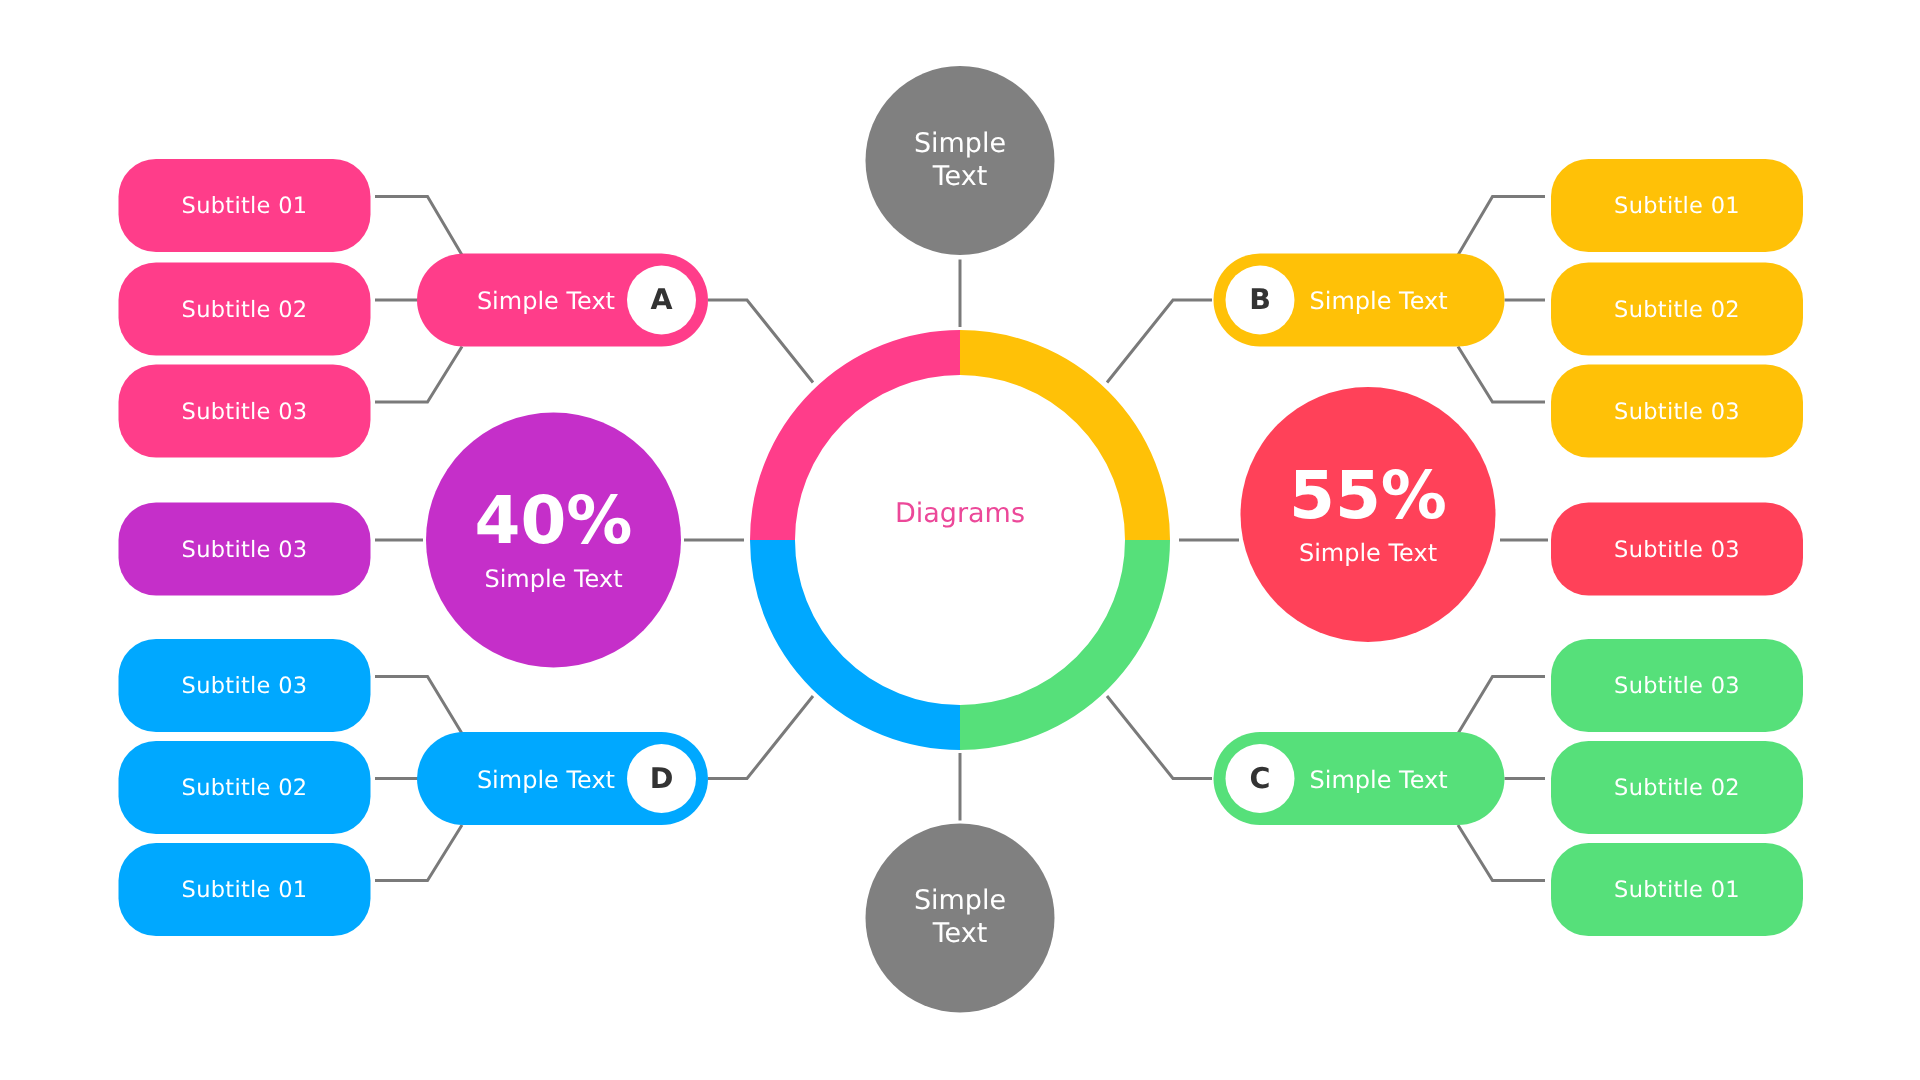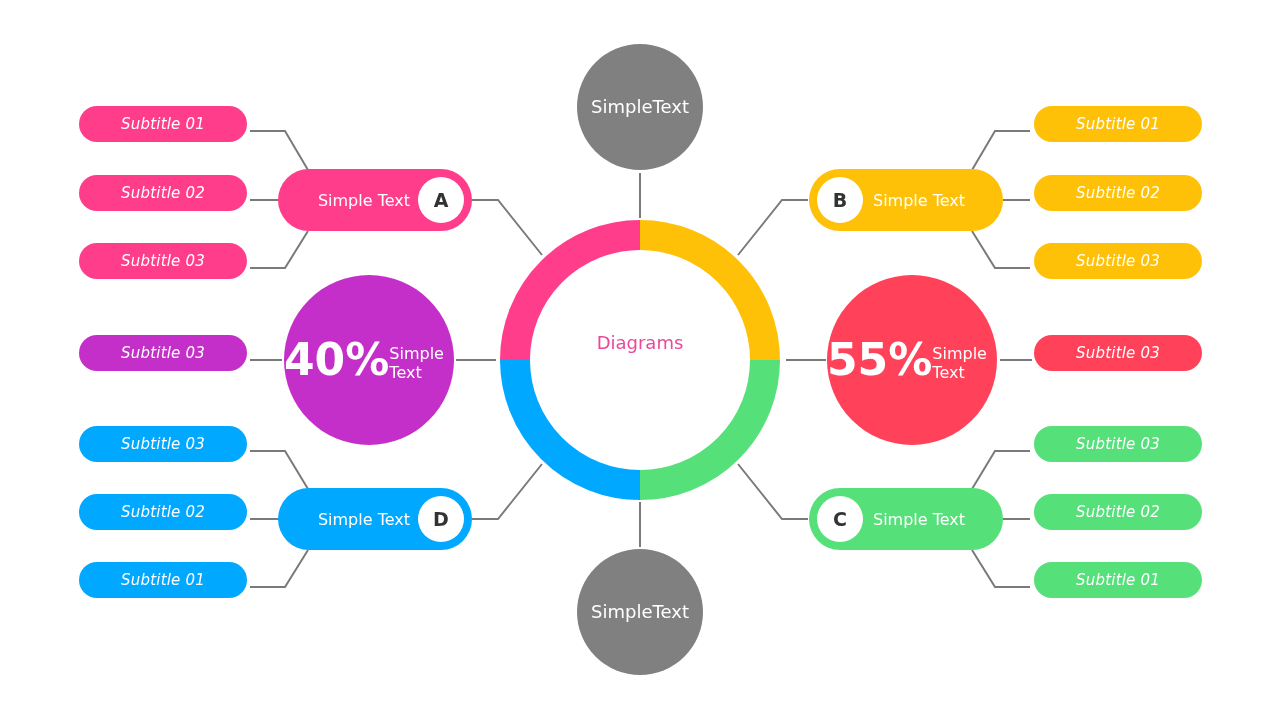--- a/index.html
+++ b/index.html
@@ -1,40 +1,40 @@
 <!DOCTYPE html>
 <html><head>
   <meta charset="utf-8">
   <style>
     html, body { margin: 0; padding: 0; background: #ffffff; }
     body { width: 1280px; height: 720px; position: relative; overflow: hidden;
            font-family: "DejaVu Sans", "Liberation Sans", sans-serif; }
     .stage { position: absolute; left: 0; top: 0; width: 1280px; height: 720px; }
     svg.lines { position: absolute; left: 0; top: 0; width: 1280px; height: 720px; }
-    .pill { position: absolute; height: 36px; border-radius: 25px; color: #fff;
+    .pill { position: absolute; height: 62px; border-radius: 25px; color: #fff;
             display: flex; align-items: center; justify-content: center;
-            font-size: 15px; letter-spacing: 0.2px; box-sizing: border-box; font-style: italic; }
+            font-size: 15px; letter-spacing: 0.2px; box-sizing: border-box; }
     .sub { width: 168px; }
     .main-pill { position: absolute; height: 62px; border-radius: 31px; color: #fff;
                  display: flex; align-items: center; box-sizing: border-box;
                  font-size: 16px; width: 194px; }
     .main-pill.left { justify-content: flex-end; padding-right: 8px; }
     .main-pill.right { justify-content: flex-start; padding-left: 8px; }
     .letter { width: 46px; height: 46px; border-radius: 50%; background: #fff;
               color: #333; font-weight: bold; font-size: 19px;
               display: flex; align-items: center; justify-content: center; }
     .main-pill.left .letter { margin-left: 8px; }
     .main-pill.right .letter { margin-right: 10px; }
     .stat { position: absolute; width: 170px; height: 170px; border-radius: 50%;
-            color: #fff; display: flex; flex-direction: row;
+            color: #fff; display: flex; flex-direction: column;
             align-items: center; justify-content: center; }
     .stat .pct { font-size: 44px; font-weight: bold; line-height: 1; }
     .stat .lbl { font-size: 16px; margin-top: 6px; }
     .grey { position: absolute; width: 126px; height: 126px; border-radius: 50%;
-            background: #808080; color: #fff; display: flex; flex-direction: row;
+            background: #808080; color: #fff; display: flex; flex-direction: column;
             align-items: center; justify-content: center; font-size: 18px; line-height: 22px; }
     .center-text { position: absolute; left: 540px; top: 330px; width: 200px;
                    text-align: center; }
     .center-title { font-size: 26px; font-weight: bold; color: #3d3d3d; line-height: 1.1; }
     .center-sub { font-size: 18px; color: #ec4899; margin-top: 2px; }
   </style>
 </head>
 <body>
 
 <div class="stage">
@@ -123,19 +123,19 @@
     <span class="letter">C</span>
     <span>Simple Text</span>
   </div>
 
   <div class="pill sub" style="left:79px; top:335px; background:#C52FC9;">Subtitle 03</div>
   <div class="stat" style="left:284px; top:275px; background:#C52FC9;">
     <div class="pct">40%</div>
     <div class="lbl">Simple Text</div>
   </div>
 
-  <div class="stat" style="left:827px; top:275px; background:#FF4159;">
+  <div class="stat" style="left:827px; top:258px; background:#FF4159;">
     <div class="pct">55%</div>
     <div class="lbl">Simple Text</div>
   </div>
   <div class="pill sub" style="left:1034px; top:335px; background:#FF4159;">Subtitle 03</div>
 
 </div>
 
 </body></html>

